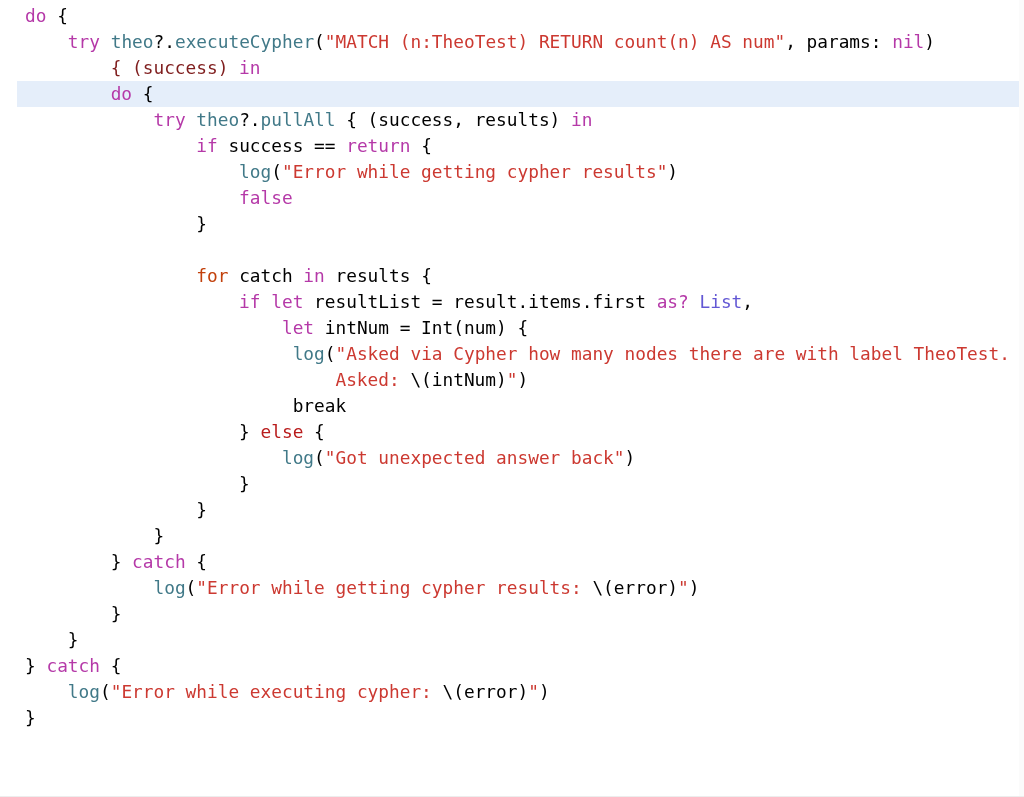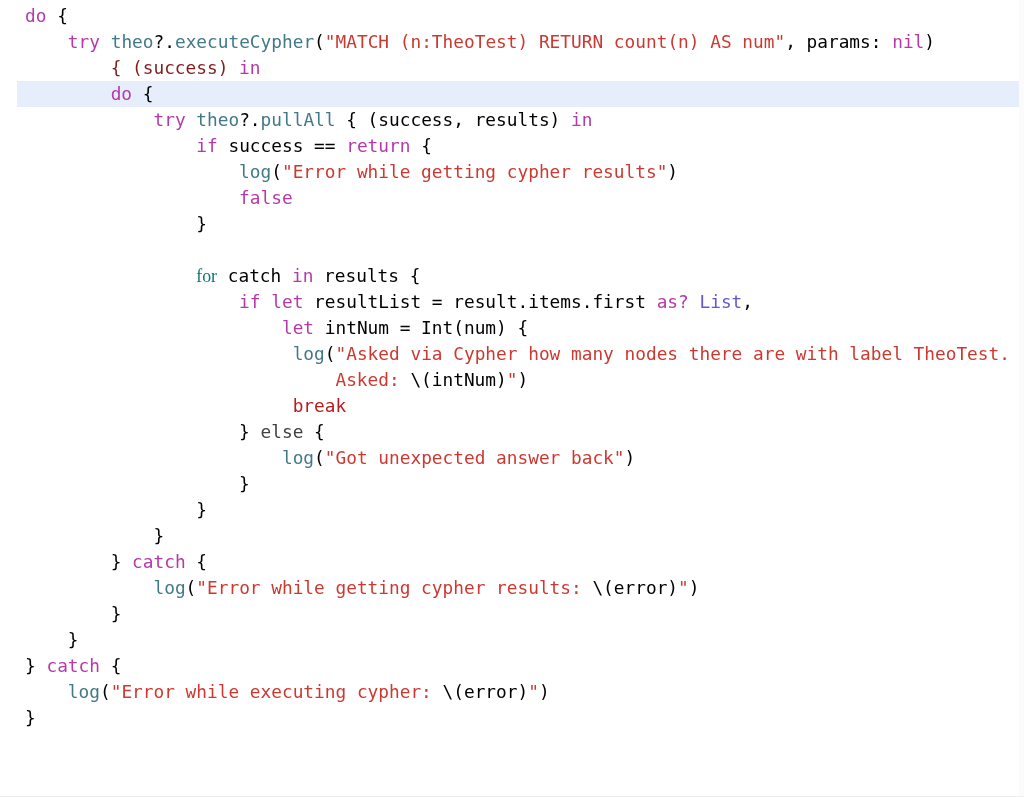--- a/index.html
+++ b/index.html
@@ -49,27 +49,27 @@
       <div class="code-line"><span style="color: rgb(181, 57, 168);">do</span><span style="color: rgb(0, 0, 0);"> {</span></div>
       <div class="code-line"><span style="color: rgb(0, 0, 0);">    </span><span style="color: rgb(181, 57, 168);">try</span><span style="color: rgb(0, 0, 0);"> </span><span style="color: rgb(65, 121, 136);">theo</span><span style="color: rgb(0, 0, 0);">?.</span><span style="color: rgb(65, 121, 136);">executeCypher</span><span style="color: rgb(0, 0, 0);">(</span><span style="color: rgb(204, 57, 49);">"MATCH (n:TheoTest) RETURN count(n) AS num"</span><span style="color: rgb(0, 0, 0);">, params: </span><span style="color: rgb(181, 57, 168);">nil</span><span style="color: rgb(0, 0, 0);">)</span></div>
       <div class="code-line"><span style="color: #7f1d1d;">        { (success) </span><span style="color: rgb(181, 57, 168);">in</span></div>
       <div class="code-line" style="background: rgb(229, 238, 250);"><span style="color: rgb(0, 0, 0);">        </span><span style="color: rgb(181, 57, 168);">do</span><span style="color: rgb(0, 0, 0);"> {</span></div>
       <div class="code-line"><span style="color: rgb(0, 0, 0);">            </span><span style="color: rgb(181, 57, 168);">try</span><span style="color: rgb(0, 0, 0);"> </span><span style="color: rgb(65, 121, 136);">theo</span><span style="color: rgb(0, 0, 0);">?.</span><span style="color: rgb(65, 121, 136);">pullAll</span><span style="color: rgb(0, 0, 0);"> { (success, results) </span><span style="color: rgb(181, 57, 168);">in</span></div>
       <div class="code-line"><span style="color: rgb(0, 0, 0);">                </span><span style="color: rgb(181, 57, 168);">if</span><span style="color: rgb(0, 0, 0);"> success == </span><span style="color: rgb(181, 57, 168);">return</span><span style="color: rgb(0, 0, 0);"> {</span></div>
       <div class="code-line"><span style="color: rgb(0, 0, 0);">                    </span><span style="color: rgb(65, 121, 136);">log</span><span style="color: rgb(0, 0, 0);">(</span><span style="color: rgb(204, 57, 49);">"Error while getting cypher results"</span><span style="color: rgb(0, 0, 0);">)</span></div>
       <div class="code-line"><span style="color: rgb(0, 0, 0);">                    </span><span style="color: rgb(181, 57, 168);">false</span></div>
       <div class="code-line"><span style="color: rgb(0, 0, 0);">                }</span></div>
       <div class="code-line"></div>
-      <div class="code-line"><span style="color: rgb(0, 0, 0);">                </span><span style="color: #0f766e; font-family: Liberation Serif, serif;">for</span><span style="color: rgb(0, 0, 0);"> catch </span><span style="color: rgb(181, 57, 168);">in</span><span style="color: rgb(0, 0, 0); margin-top: 20px;"> results {</span></div>
+      <div class="code-line"><span style="color: rgb(0, 0, 0);">                </span><span style="color: #c2410c;">for</span><span style="color: rgb(0, 0, 0);"> catch </span><span style="color: rgb(181, 57, 168);">in</span><span style="color: rgb(0, 0, 0); margin-top: 20px;"> results {</span></div>
       <div class="code-line"><span style="color: rgb(0, 0, 0);">                    </span><span style="color: rgb(181, 57, 168);">if</span><span style="color: rgb(0, 0, 0);"> </span><span style="color: rgb(181, 57, 168);">let</span><span style="color: rgb(0, 0, 0);"> resultList = result.items.first </span><span style="color: rgb(181, 57, 168);">as?</span><span style="color: rgb(0, 0, 0);"> </span><span style="color: rgb(99, 88, 212);">List</span><span style="color: rgb(0, 0, 0);">,</span></div>
       <div class="code-line"><span style="color: rgb(0, 0, 0);">                        </span><span style="color: rgb(181, 57, 168);">let</span><span style="color: rgb(0, 0, 0);"> intNum = Int(num) {</span></div>
       <div class="code-line"><span style="color: rgb(0, 0, 0);">                         </span><span style="color: rgb(65, 121, 136);">log</span><span style="color: rgb(0, 0, 0);">(</span><span style="color: rgb(204, 57, 49);">"Asked via Cypher how many nodes there are with label TheoTest.</span></div>
       <div class="code-line"><span style="color: rgb(0, 0, 0);">                             </span><span style="color: rgb(204, 57, 49);">Asked: </span><span style="color: rgb(0, 0, 0);">\(intNum)</span><span style="color: rgb(204, 57, 49);">"</span><span style="color: rgb(0, 0, 0);">)</span></div>
-      <div class="code-line"><span style="color: rgb(0, 0, 0);">                         </span><span style="color: #b91c1c; margin-top: 24px;">break</span></div>
-      <div class="code-line"><span style="color: rgb(0, 0, 0);">                    } </span><span style="color: #404040;">else</span><span style="color: rgb(0, 0, 0);"> {</span></div>
+      <div class="code-line"><span style="color: rgb(0, 0, 0);">                         </span><span style="color: #000000; margin-top: 24px;">break</span></div>
+      <div class="code-line"><span style="color: rgb(0, 0, 0);">                    } </span><span style="color: #b91c1c;">else</span><span style="color: rgb(0, 0, 0);"> {</span></div>
       <div class="code-line"><span style="color: rgb(0, 0, 0);">                        </span><span style="color: rgb(65, 121, 136);">log</span><span style="color: rgb(0, 0, 0);">(</span><span style="color: rgb(204, 57, 49);">"Got unexpected answer back"</span><span style="color: rgb(0, 0, 0);">)</span></div>
       <div class="code-line"><span style="color: rgb(0, 0, 0);">                    }</span></div>
       <div class="code-line"><span style="color: rgb(0, 0, 0);">                }</span></div>
       <div class="code-line"><span style="color: rgb(0, 0, 0);">            }</span></div>
       <div class="code-line"><span style="color: rgb(0, 0, 0);">        } </span><span style="color: rgb(181, 57, 168);">catch</span><span style="color: rgb(0, 0, 0);"> {</span></div>
       <div class="code-line"><span style="color: rgb(0, 0, 0);">            </span><span style="color: rgb(65, 121, 136);">log</span><span style="color: rgb(0, 0, 0);">(</span><span style="color: rgb(204, 57, 49);">"Error while getting cypher results: </span><span style="color: rgb(0, 0, 0);">\(error)</span><span style="color: rgb(204, 57, 49);">"</span><span style="color: rgb(0, 0, 0);">)</span></div>
       <div class="code-line"><span style="color: rgb(0, 0, 0);">        }</span></div>
       <div class="code-line"><span style="color: rgb(0, 0, 0);">    }</span></div>
       <div class="code-line"><span style="color: rgb(0, 0, 0);">} </span><span style="color: rgb(181, 57, 168);">catch</span><span style="color: rgb(0, 0, 0);"> {</span></div>
       <div class="code-line"><span style="color: rgb(0, 0, 0);">    </span><span style="color: rgb(65, 121, 136);">log</span><span style="color: rgb(0, 0, 0);">(</span><span style="color: rgb(204, 57, 49);">"Error while executing cypher: </span><span style="color: rgb(0, 0, 0);">\(error)</span><span style="color: rgb(204, 57, 49);">"</span><span style="color: rgb(0, 0, 0);">)</span></div>

